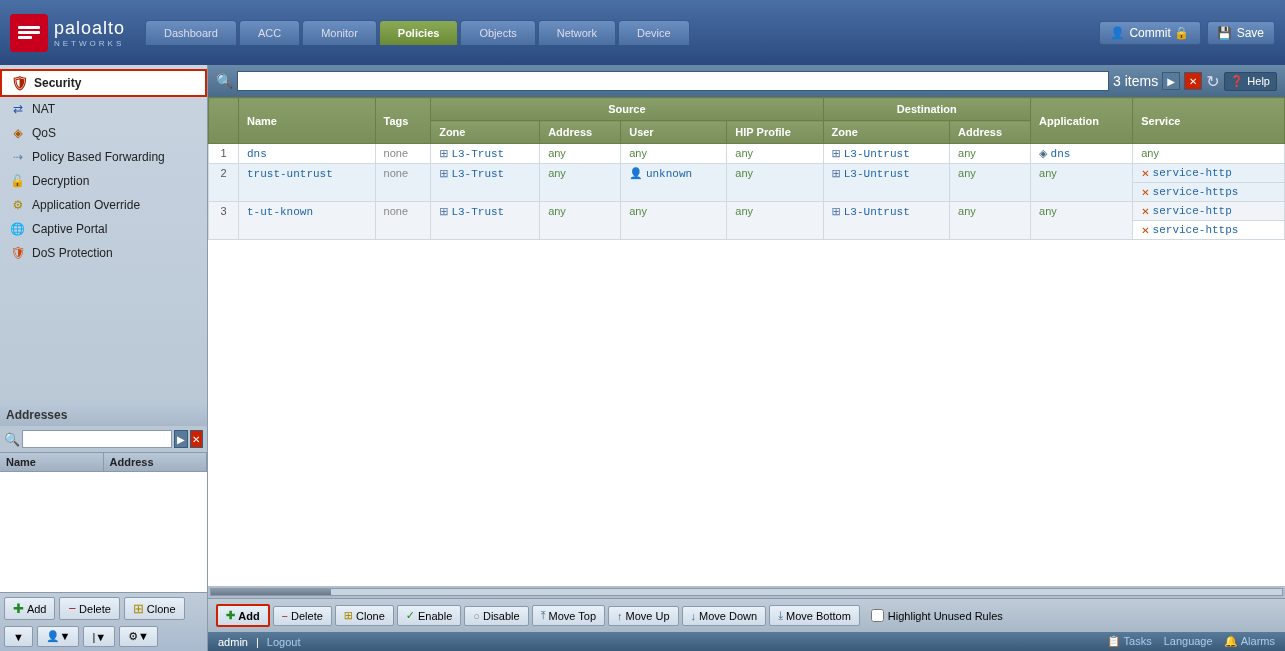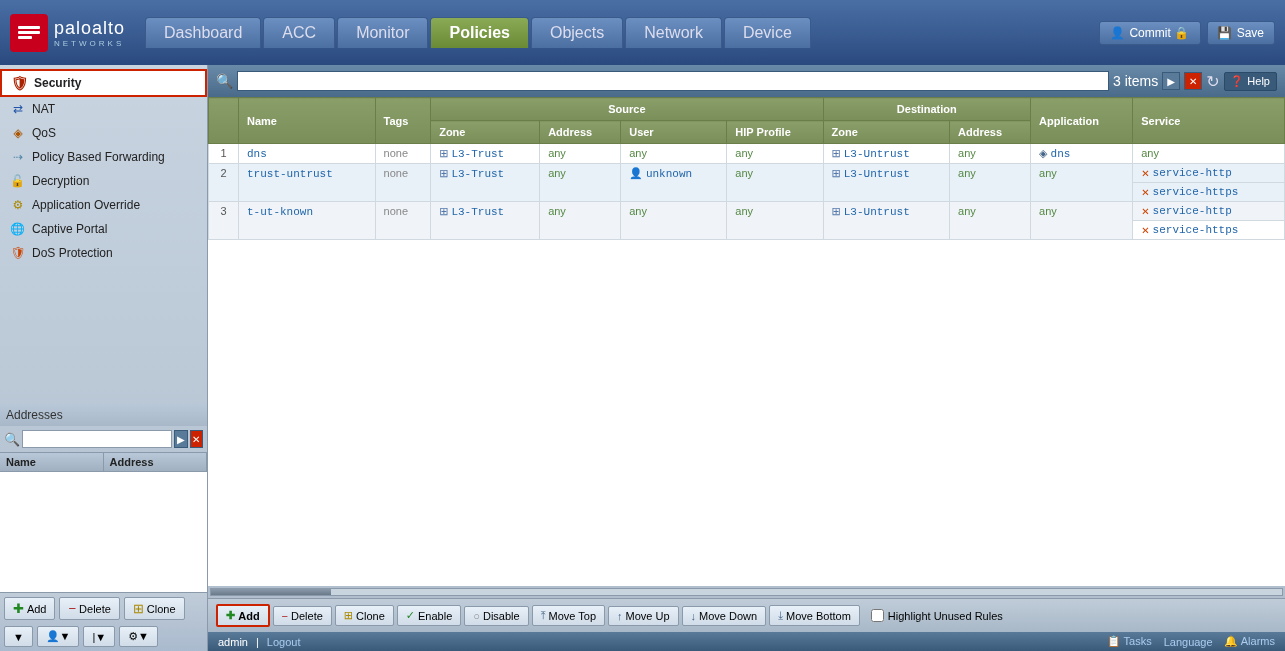--- a/index.html
+++ b/index.html
@@ -33,21 +33,21 @@
       align-items: flex-end;
       gap: 2px;
       flex: 1;
     }
     .nav-tab {
       padding: 6px 18px;
       background: linear-gradient(to bottom, #6a8fc0, #4a6fa0);
       color: #dde;
       border-radius: 4px 4px 0 0;
       cursor: pointer;
-      font-size: 16px;
+      font-size: 11px;
       border: 1px solid #3a5a8a;
       border-bottom: none;
     }
     .nav-tab.active {
       background: linear-gradient(to bottom, #8aaa55, #6a8a35);
       color: white;
       font-weight: bold;
     }
     .commit-btn, .save-btn {
       background: linear-gradient(to bottom, #6a8fc0, #4a6fa0);
@@ -101,21 +101,21 @@
     }
     .icon-security { color: #aa2200; font-size: 14px; }
     .icon-nat { color: #2255aa; font-size: 12px; }
     .icon-qos { color: #aa5500; font-size: 12px; }
     .icon-policy { color: #5588aa; font-size: 12px; }
     .icon-decrypt { color: #558844; font-size: 12px; }
     .icon-appoverride { color: #aa8800; font-size: 12px; }
     .icon-captive { color: #6655aa; font-size: 12px; }
     .icon-dos { color: #cc4400; font-size: 12px; }
     .addresses-label {
-      font-weight: normal;
+      font-weight: bold;
       font-size: 12px;
       padding: 4px 6px;
       color: #333;
       background: linear-gradient(to bottom, #b8c8d8, #a8b8c8);
     }
     .addresses-search {
       display: flex;
       align-items: center;
       gap: 2px;
       padding: 4px;
@@ -295,21 +295,20 @@
       display: flex;
       align-items: center;
       gap: 8px;
       color: white;
       font-size: 11px;
     }
     .status-bar a { color: #aaccee; text-decoration: none; cursor: pointer; }
     .status-right {
       margin-left: auto;
       display: flex;
-      align-items: center;
       gap: 12px;
     }
 
     
     .hscroll {
       height: 12px;
       background: #b0bece;
       display: flex;
       align-items: center;
     }

